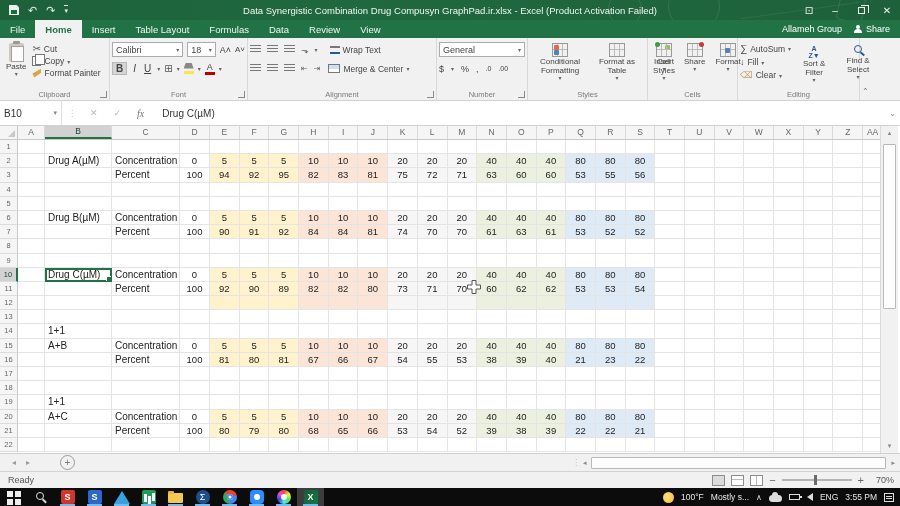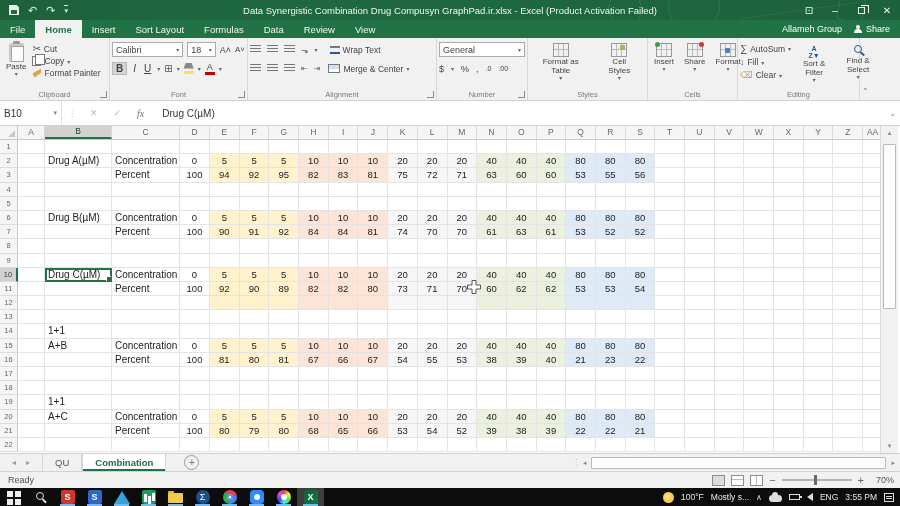--- a/index.html
+++ b/index.html
@@ -195,21 +195,21 @@
         </span>
       <span class="wbtn">✕</span>
     </div>
   </div>
 
   <div class="tabrow">
     <div style="display:flex;">
         <div class="rtab">File</div>
         <div class="rtab active">Home</div>
         <div class="rtab">Insert</div>
-        <div class="rtab">Sort Layout</div>
+        <div class="rtab">Table Layout</div>
         <div class="rtab">Formulas</div>
         <div class="rtab">Data</div>
         <div class="rtab">Review</div>
         <div class="rtab">View</div>
       </div>
     <div class="tab-right">
       <span>Allameh Group</span>
       <span style="display:flex;align-items:center;gap:4px;">
         <span class="i-person"></span>
         <span>Share</span>
@@ -317,20 +317,28 @@
         <span>%</span>
         <span>,</span>
         <span style="font-size:7px;">.0</span>
         <span style="font-size:7px;">.00</span>
       </div>
       <div class="glabel">Number</div>
       <div class="dlnch"></div>
     </div>
 
     <div class="rgroup" style="width:120px; justify-content:space-around;">
+      <div class="bigbtn">
+        <span class="i-grid3 tile">
+            <span class="spot" style="left:1px;top:1px;background:#e06a50;"></span>
+            <span class="spot" style="left:1px;bottom:1px;background:#4f81bd;"></span>
+          </span>
+        <span style="width:52px;">Conditional Formatting</span>
+          <span class="dd">▾</span>
+      </div>
       <div class="bigbtn">
         <span class="i-grid3"></span>
         <span style="width:42px;">Format as Table</span>
           <span class="dd">▾</span>
       </div>
       <div class="bigbtn">
         <span class="i-grid3 tile">
             <span class="spot" style="right:1px;top:1px;background:#9bbb59;"></span>
           </span>
         <span style="width:32px;">Cell Styles</span>
@@ -1109,24 +1117,20 @@
     <span class="arr" style="top:3px;">▴</span>
     <div class="vthumb"></div>
     <span class="arr" style="bottom:3px;">▾</span>
   </div>
 
   <div class="sheetbar">
     <div class="navarrs">
       <span>◂</span>
       <span>▸</span>
     </div>
-    <div style="display:flex;align-items:stretch;">
-        <div class="stab">QU</div>
-        <div class="stab active">Combination</div>
-      </div>
     <div class="addsheet">+</div>
     <div class="splitdots">⋮</div>
     <div class="hscroll">
       <span class="hs-arr">◂</span>
       <div class="hthumb"></div>
       <span class="hs-arr">▸</span>
     </div>
   </div>
 
   <div class="statusbar">

